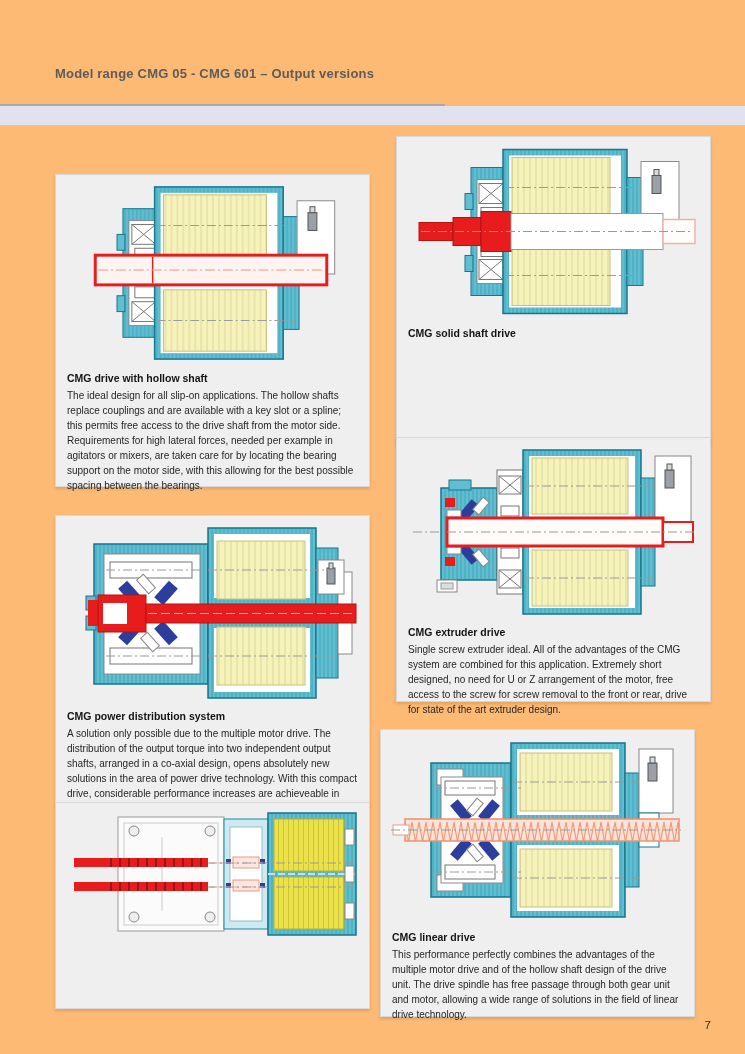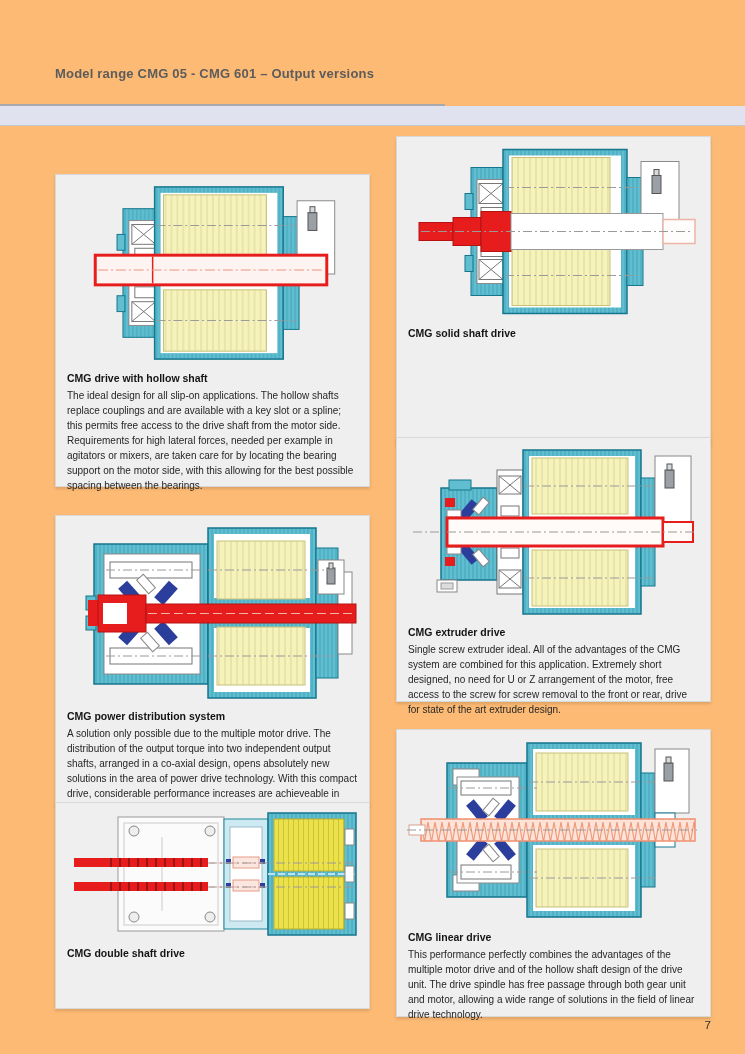--- a/index.html
+++ b/index.html
@@ -297,24 +297,23 @@
           <rect x="208" y="12" width="70" height="52" fill="url(#p5yb)" stroke="#b9b02f"></rect>
           <rect x="208" y="70" width="70" height="52" fill="url(#p5yb)" stroke="#b9b02f"></rect>
           <path d="M202 67H290" stroke="#bfe3ec" stroke-width="2" stroke-dasharray="7 3"></path>
           <rect x="279" y="22" width="9" height="16" fill="#fff" stroke="#888"></rect>
           <rect x="279" y="59" width="9" height="16" fill="#fff" stroke="#888"></rect>
           <rect x="279" y="96" width="9" height="16" fill="#fff" stroke="#888"></rect>
         </g>
         <path d="M142 56H288M142 80H288" stroke="#9a9a9a" stroke-width="1" stroke-dasharray="9 3 2 3" fill="none"></path>
       </svg>
     </div>
-    <h3>CMG double shaft drive</h3>
-  </section>
-
-  <section class="panel" style="left:396px;top:729px;width:315px;height:288px;">
+  </section>
+
+  <section class="panel" style="left:380px;top:729px;width:315px;height:288px;">
     <div class="diagram" style="height:200px;">
       <svg width="293" height="195" viewBox="0 0 293 195">
         <defs>
           <pattern id="p6th2" width="4" height="8" patternUnits="userSpaceOnUse">
               <rect width="4" height="8" fill="#61bed0"></rect>
               <path d="M2 0V8" stroke="#41a5ba" stroke-width="1"></path>
             </pattern>
           <pattern id="p6yh" width="6" height="10" patternUnits="userSpaceOnUse">
               <rect width="6" height="10" fill="#f5f2ba"></rect>
               <path d="M3 0V10" stroke="#ddd69c" stroke-width="1"></path>

